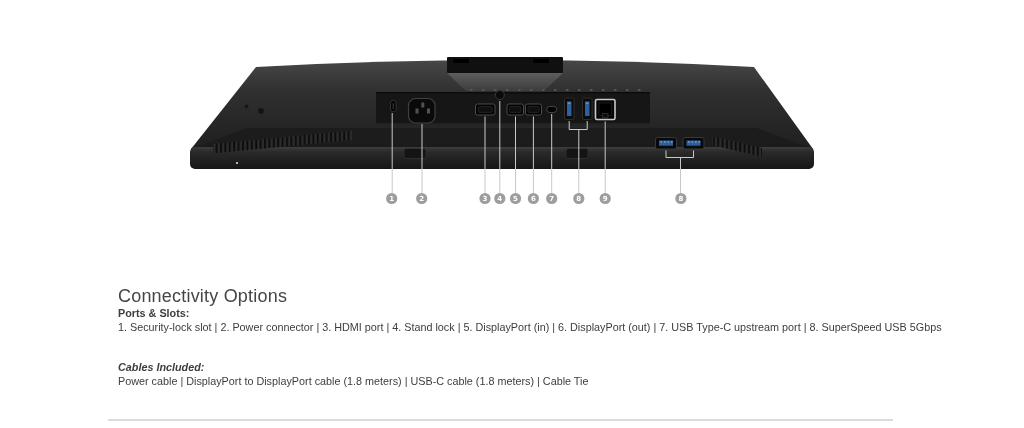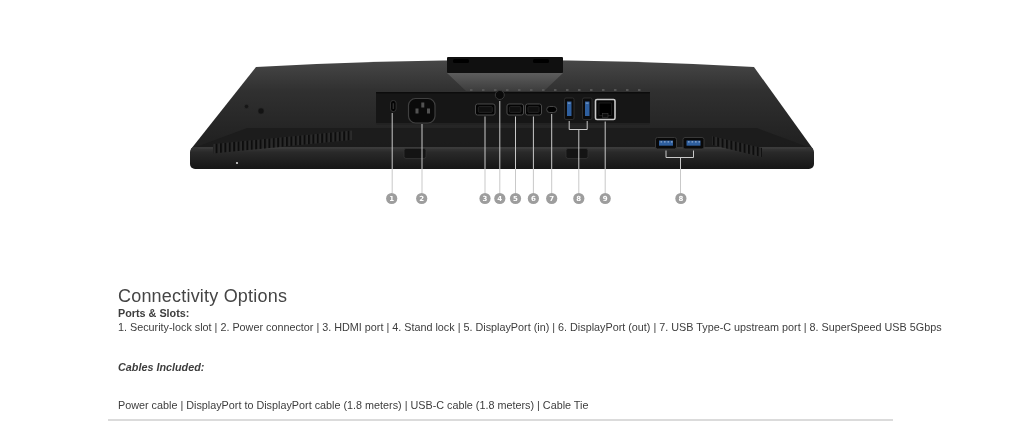--- a/index.html
+++ b/index.html
@@ -8,21 +8,21 @@
   #figure-area{position:absolute;left:0;top:0;width:1024px;height:260px;}
   #figure-area svg{display:block;}
   .callout-num{font-family:"DejaVu Sans","Liberation Sans",sans-serif;font-size:7px;font-weight:bold;fill:#ffffff;}
   #section-heading{position:absolute;left:118px;top:274px;font-size:18px;font-weight:400;
         color:#454545;letter-spacing:0.2px;}
   .spec-title{position:absolute;left:118px;font-size:10.8px;font-weight:700;color:#3d3d3d;white-space:nowrap;}
   .spec-line{font-size:10.8px;font-weight:400;color:#3d3d3d;line-height:13.8px;white-space:nowrap;}
   #ports-slots-title{top:307px;}
   #ports-slots-text{position:absolute;left:118px;top:321px;text-align:right;}
   #cables-title{top:361px;font-style:italic;}
-  #cables-text{position:absolute;left:118px;top:375px;margin-top:24px;}
+  #cables-text{position:absolute;left:118px;top:375px;}
   #section-divider{position:absolute;left:108px;top:419px;width:785px;height:2px;background:#dbdbdb;}
 </style>
 </head>
 <body>
 
 <div id="page">
 
   <div id="figure-area">
     <svg width="1024" height="260" viewBox="0 0 1024 260" xmlns="http://www.w3.org/2000/svg">
       <defs>

